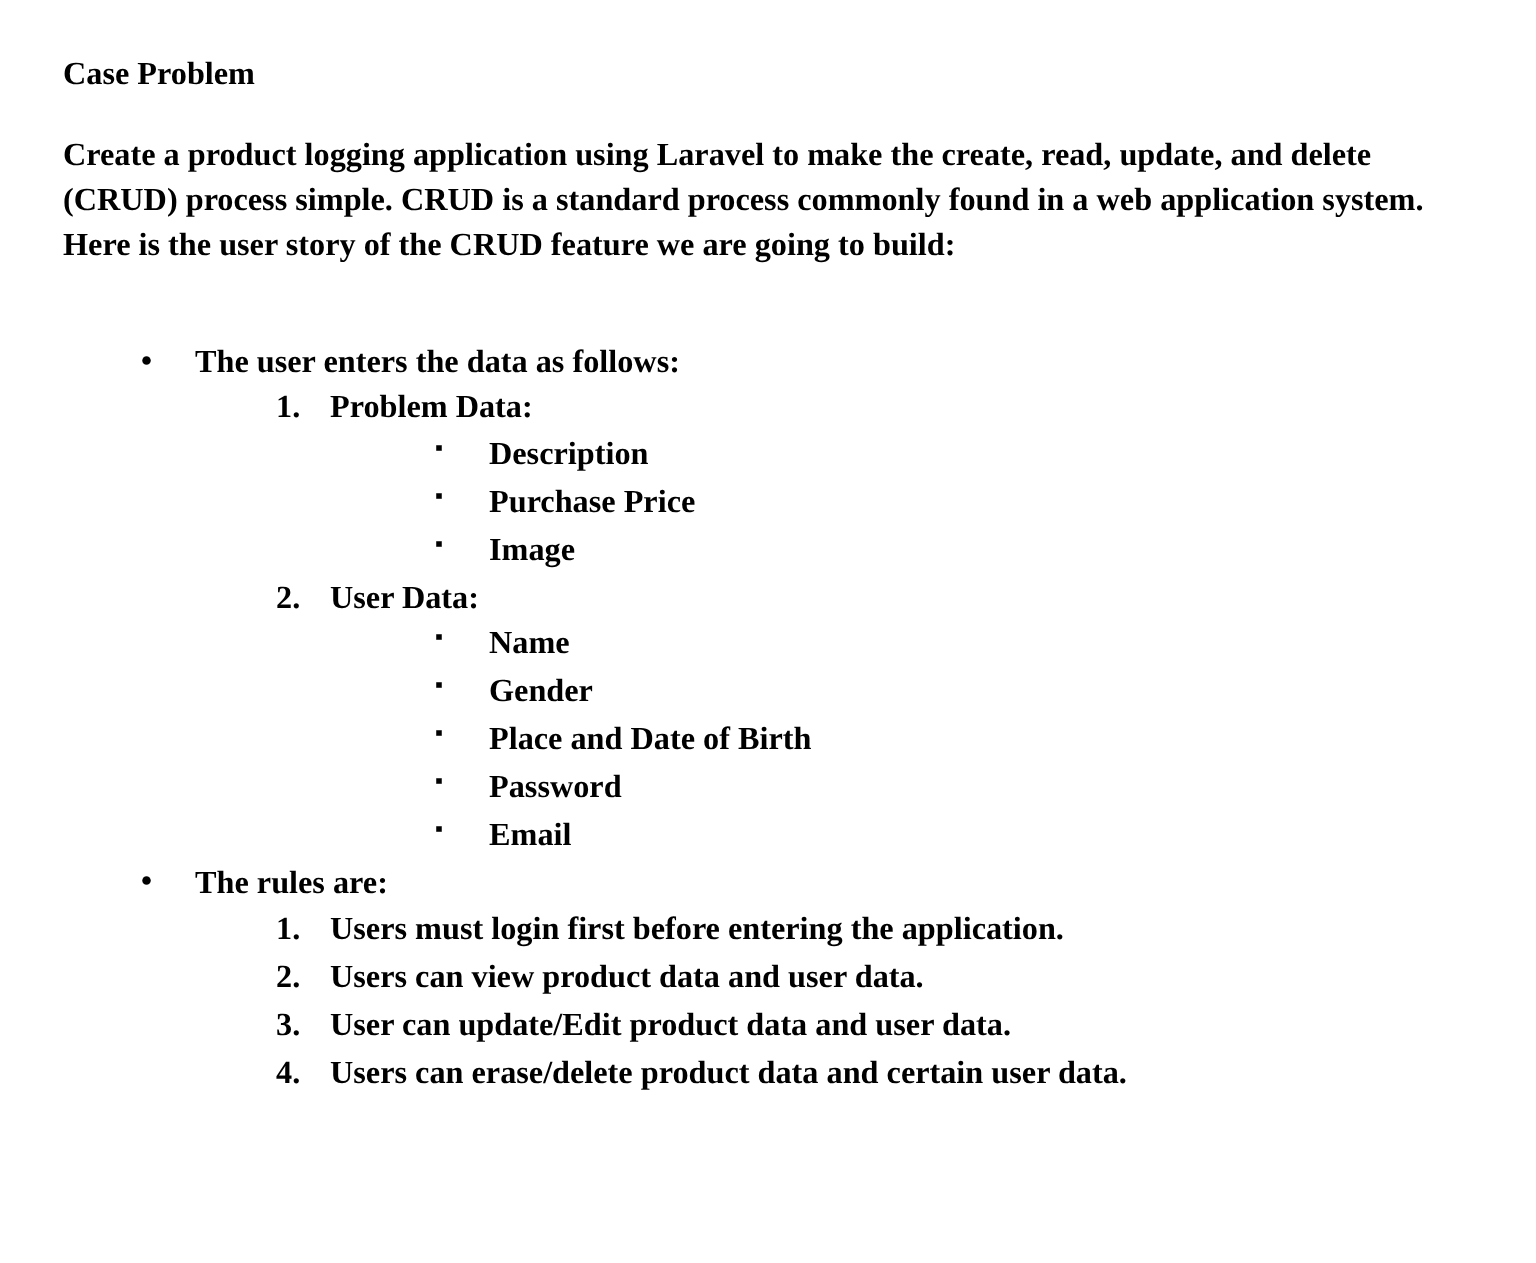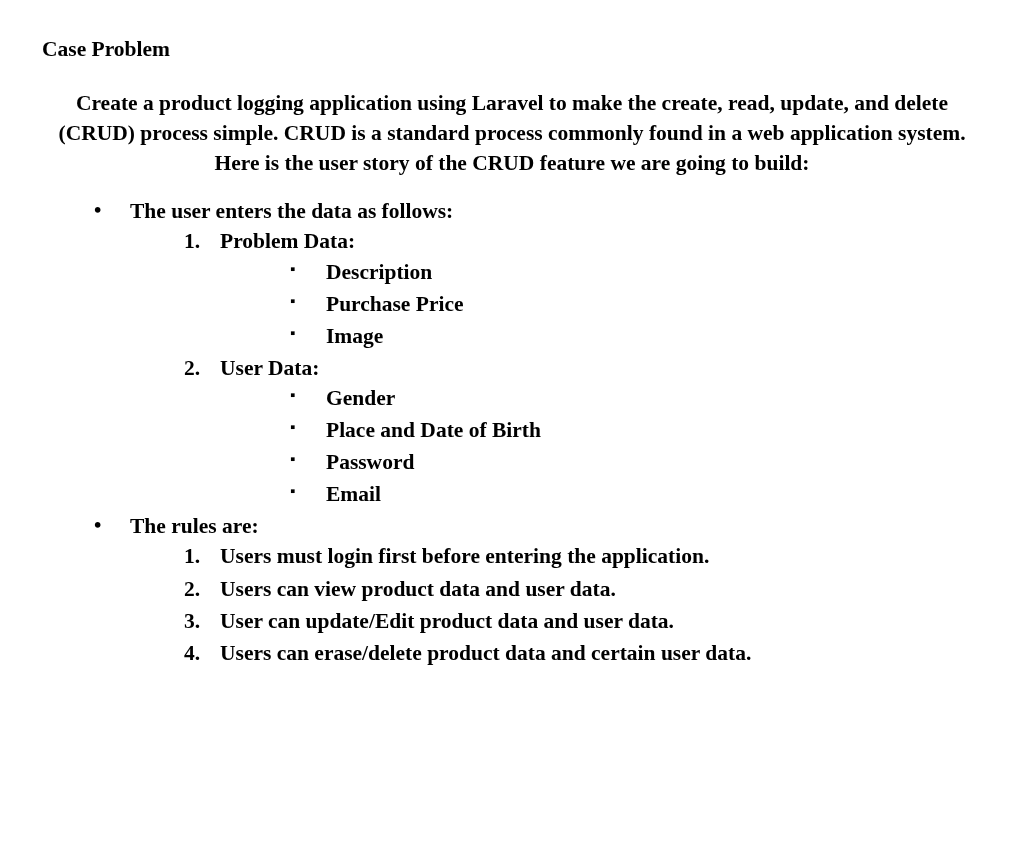--- a/index.html
+++ b/index.html
@@ -14,26 +14,25 @@
       color: #000000;
       padding: 34px 42px;
       width: 1024px;
       font-size: 21.5px;
       line-height: 1.4;
     }
     .title {
       margin-bottom: 24px;
     }
     .intro {
-      margin-bottom: 18px;
-      text-align: center;
     }
     ul.level-1 {
       list-style: none;
       padding-left: 52px;
+      margin-top: 48px;
     }
     ul.level-1 > li {
       position: relative;
       padding-left: 36px;
       margin-bottom: 2px;
     }
     ul.level-1 > li::before {
       content: "•";
       position: absolute;
       left: 0;
@@ -89,20 +88,21 @@
         <span>Problem Data:</span>
         <ul class="level-3">
           <li>Description</li>
           <li>Purchase Price</li>
           <li>Image</li>
         </ul>
       </li>
       <li>
         <span>User Data:</span>
         <ul class="level-3">
+          <li>Name</li>
           <li>Gender</li>
           <li>Place and Date of Birth</li>
           <li>Password</li>
           <li>Email</li>
         </ul>
       </li>
     </ol>
   </li>
   <li>
     <span>The rules are:</span>

